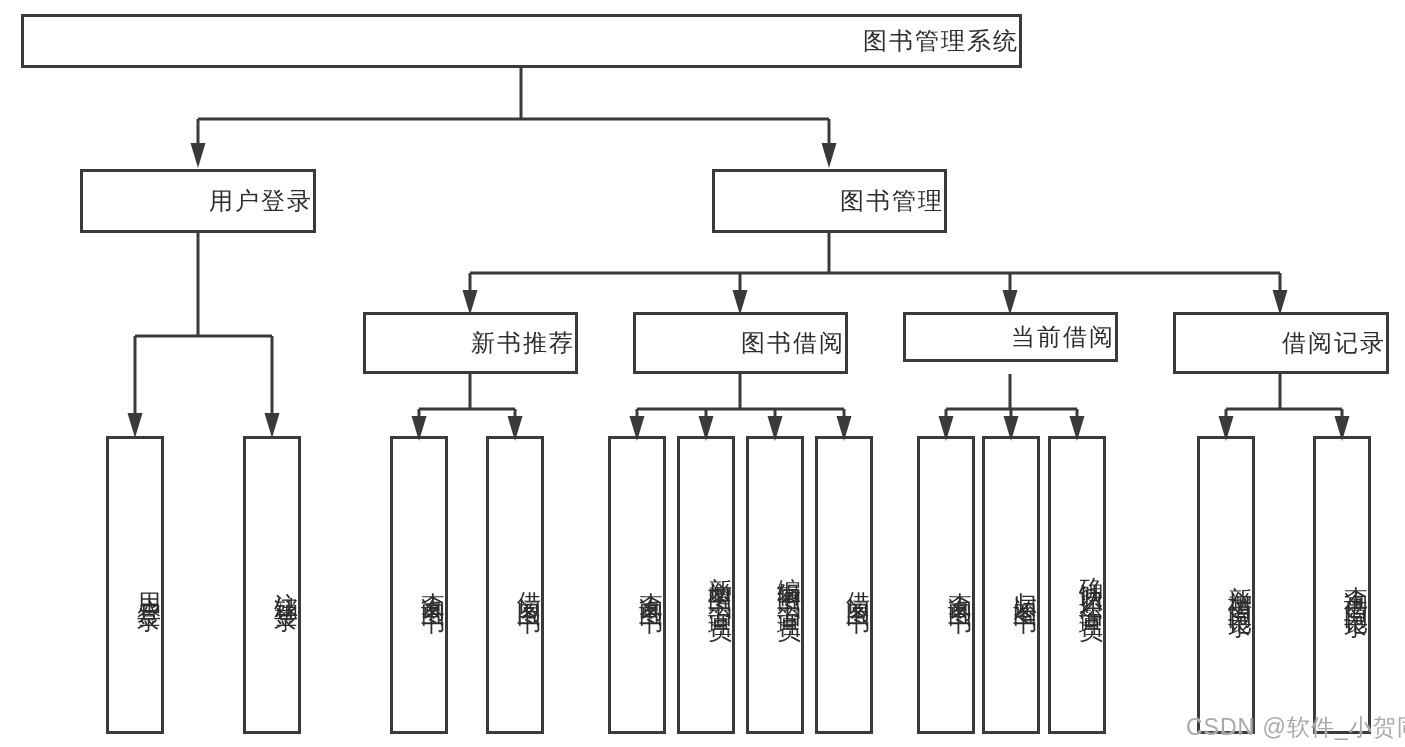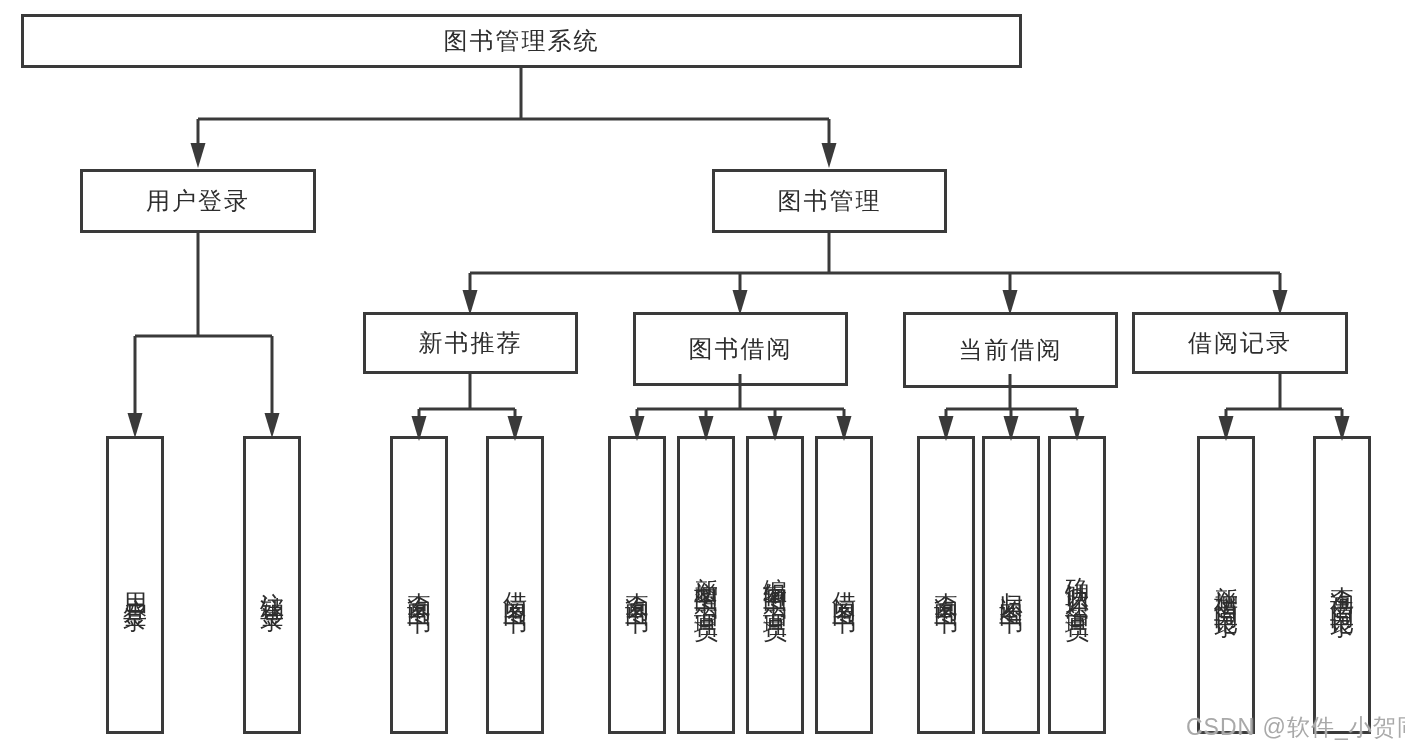--- a/index.html
+++ b/index.html
@@ -4,21 +4,21 @@
 <style>
   :root { --line:#3a3a3a; --ink:#2d2d2d; --wm:#a9a9a9; }
   html,body { margin:0; padding:0; background:#ffffff; }
   .canvas {
     position:relative; width:1405px; height:747px; background:#ffffff;
     font-family:"Liberation Sans", sans-serif; overflow:hidden;
   }
   svg.wires { position:absolute; left:0; top:0; z-index:3; pointer-events:none; }
   .node {
     position:absolute; box-sizing:border-box; background:#ffffff;
-    border:3px solid var(--line); display:flex; align-items:center; justify-content:center;
+    border:3px solid var(--line); display:flex; align-items:center; justify-content:flex-end;
     color:var(--ink); z-index:2;
   }
   .node .label { white-space:nowrap; }
   .h .label { font-size:24px; letter-spacing:2px; }
   .v .label {
     writing-mode:vertical-rl; font-size:24px; letter-spacing:6px; line-height:1;
   }
   .watermark {
     position:absolute; left:1186px; top:712px; z-index:5;
     font-size:23px; letter-spacing:1px; color:var(--wm); white-space:nowrap;
@@ -37,27 +37,27 @@
   <div class="node h" style="left:80px;top:169px;width:236px;height:64px">
     <span class="label">用户登录</span>
   </div>
   <div class="node h" style="left:363px;top:312px;width:215px;height:62px">
     <span class="label">新书推荐</span>
   </div>
 
   <div class="node h" style="left:712px;top:169px;width:235px;height:64px">
     <span class="label">图书管理</span>
   </div>
-  <div class="node h" style="left:633px;top:312px;width:215px;height:74px">
+  <div class="node h" style="left:633px;top:312px;width:215px;height:62px">
     <span class="label">图书借阅</span>
   </div>
-  <div class="node h" style="left:903px;top:312px;width:215px;height:76px">
+  <div class="node h" style="left:903px;top:312px;width:215px;height:50px">
     <span class="label">当前借阅</span>
   </div>
-  <div class="node h" style="left:1132px;top:312px;width:216px;height:62px">
+  <div class="node h" style="left:1173px;top:312px;width:216px;height:62px">
     <span class="label">借阅记录</span>
   </div>
 
   <div class="node v" style="left:106px;top:436px;width:58px;height:298px">
     <span class="label">用户登录</span>
   </div>
   <div class="node v" style="left:243px;top:436px;width:58px;height:298px">
     <span class="label">注销登录</span>
   </div>
 

